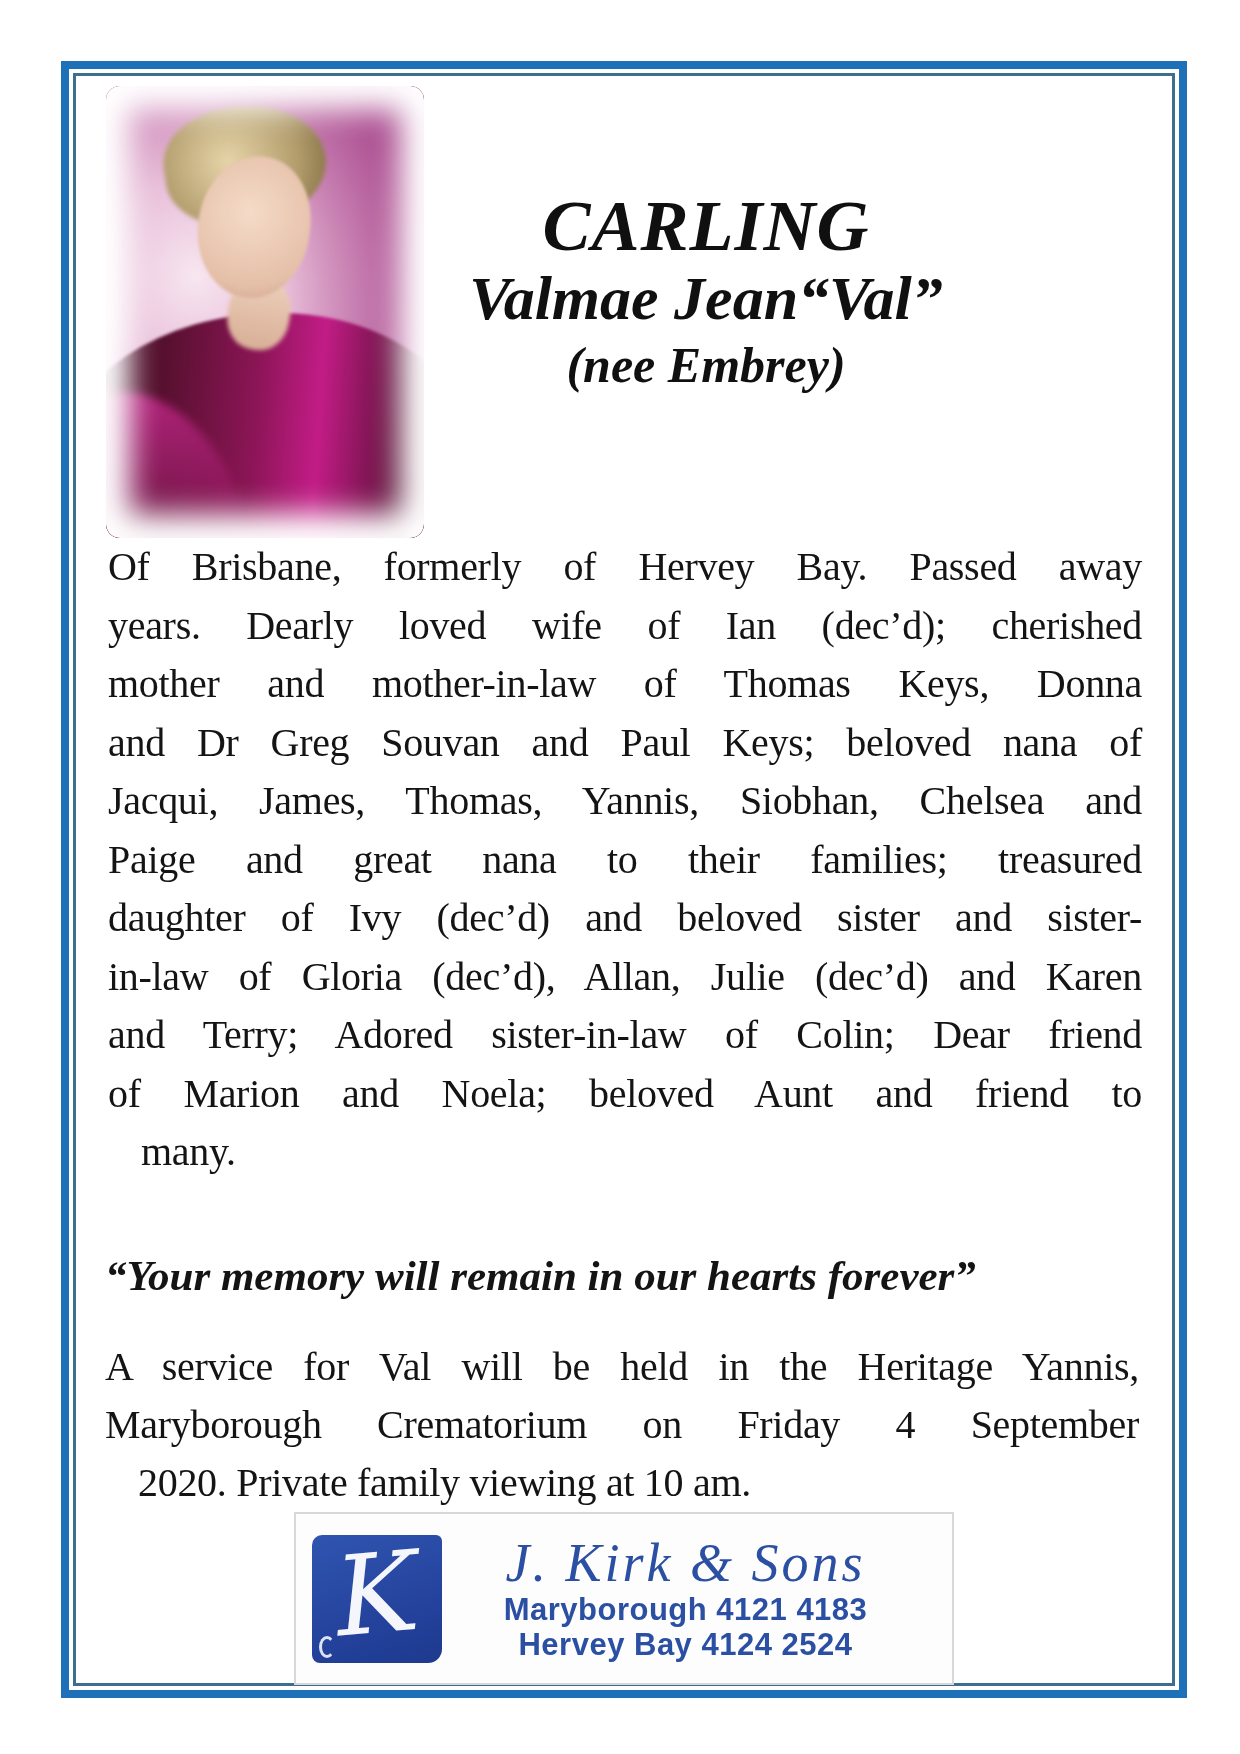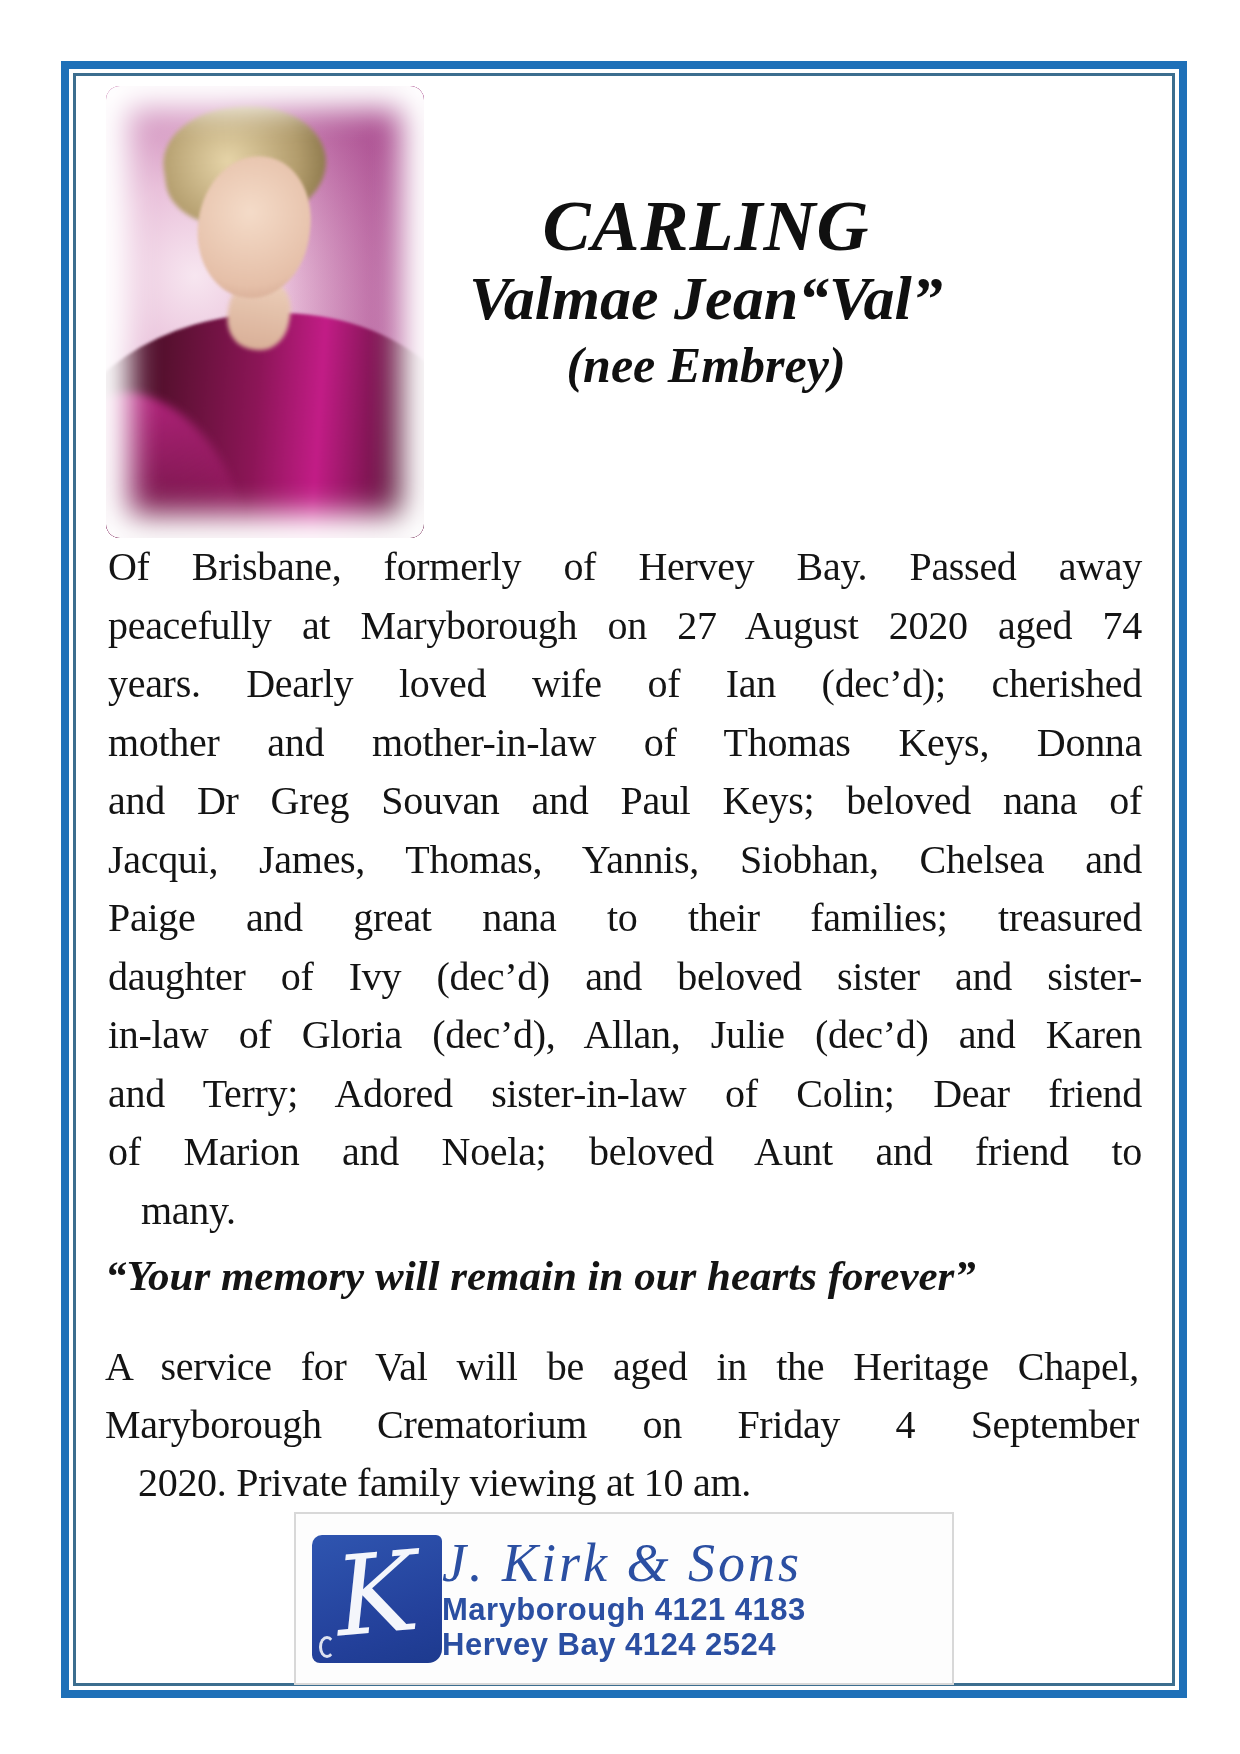--- a/index.html
+++ b/index.html
@@ -105,21 +105,21 @@
   }
   .k-letter {
     color:#f4f6fb; font-family:"DejaVu Serif", serif; font-style:italic;
     font-size:110px; line-height:1; transform:rotate(-5deg) translateY(-5px);
   }
   .k-flourish {
     position:absolute; left:7px; bottom:5px; width:16px; height:22px;
     border:3px solid rgba(255,255,255,0.85); border-right-color:transparent;
     border-radius:50%;
   }
-  .kirk-text { flex:1; color:var(--brand-blue,#2b4fa2); padding-right:23px; }
+  .kirk-text { flex:1; text-align:center; color:var(--brand-blue,#2b4fa2); padding-right:23px; }
   .kirk-name {
     font-family:"Liberation Serif", serif; font-style:italic;
     font-size:54px; line-height:1.05; letter-spacing:3px;
   }
   .kirk-phone {
     font-family:"Liberation Sans", sans-serif; font-weight:bold;
     font-size:31px; line-height:35px; letter-spacing:0.5px;
   }
 </style>
 </head>
@@ -143,37 +143,36 @@
   </div>
 
   <div class="headline">
     <div class="surname">CARLING</div>
     <div class="given-names">Valmae Jean“Val”</div>
     <div class="maiden-name">(nee Embrey)</div>
   </div>
 
   <div class="obituary">
     <div class="jline">Of Brisbane, formerly of Hervey Bay.  Passed away</div>
-    <div class="jline">peacefully at Maryborough on 27 August 2020 aged 74</div>
     <div class="jline">years. Dearly loved wife of Ian (dec’d); cherished</div>
     <div class="jline">mother and mother-in-law of Thomas Keys,  Donna</div>
     <div class="jline">and Dr Greg Souvan and Paul Keys; beloved nana of</div>
     <div class="jline">Jacqui, James, Thomas, Yannis, Siobhan,  Chelsea and</div>
     <div class="jline">Paige and great nana to their families; treasured</div>
     <div class="jline">daughter of Ivy (dec’d) and  beloved sister and sister-</div>
     <div class="jline">in-law of Gloria (dec’d), Allan, Julie (dec’d) and Karen</div>
     <div class="jline">and Terry; Adored sister-in-law of Colin; Dear friend</div>
     <div class="jline">of Marion and Noela; beloved Aunt and friend to</div>
     <div class="jline last">many.</div>
   </div>
 
   <div class="quote">“Your memory will remain in our hearts forever”</div>
 
   <div class="service">
-    <div class="jline">A service for Val will be aged in the Heritage Chapel,</div>
+    <div class="jline">A service for Val will be held in the Heritage Yannis,</div>
     <div class="jline">Maryborough Crematorium on Friday 4 September</div>
     <div class="jline last">2020.  Private family viewing at 10 am.</div>
   </div>
 
   <div class="funeral-box">
     <div class="k-tile">
       <span class="k-letter">K</span>
       <span class="k-flourish"></span>
     </div>
     <div class="kirk-text">

